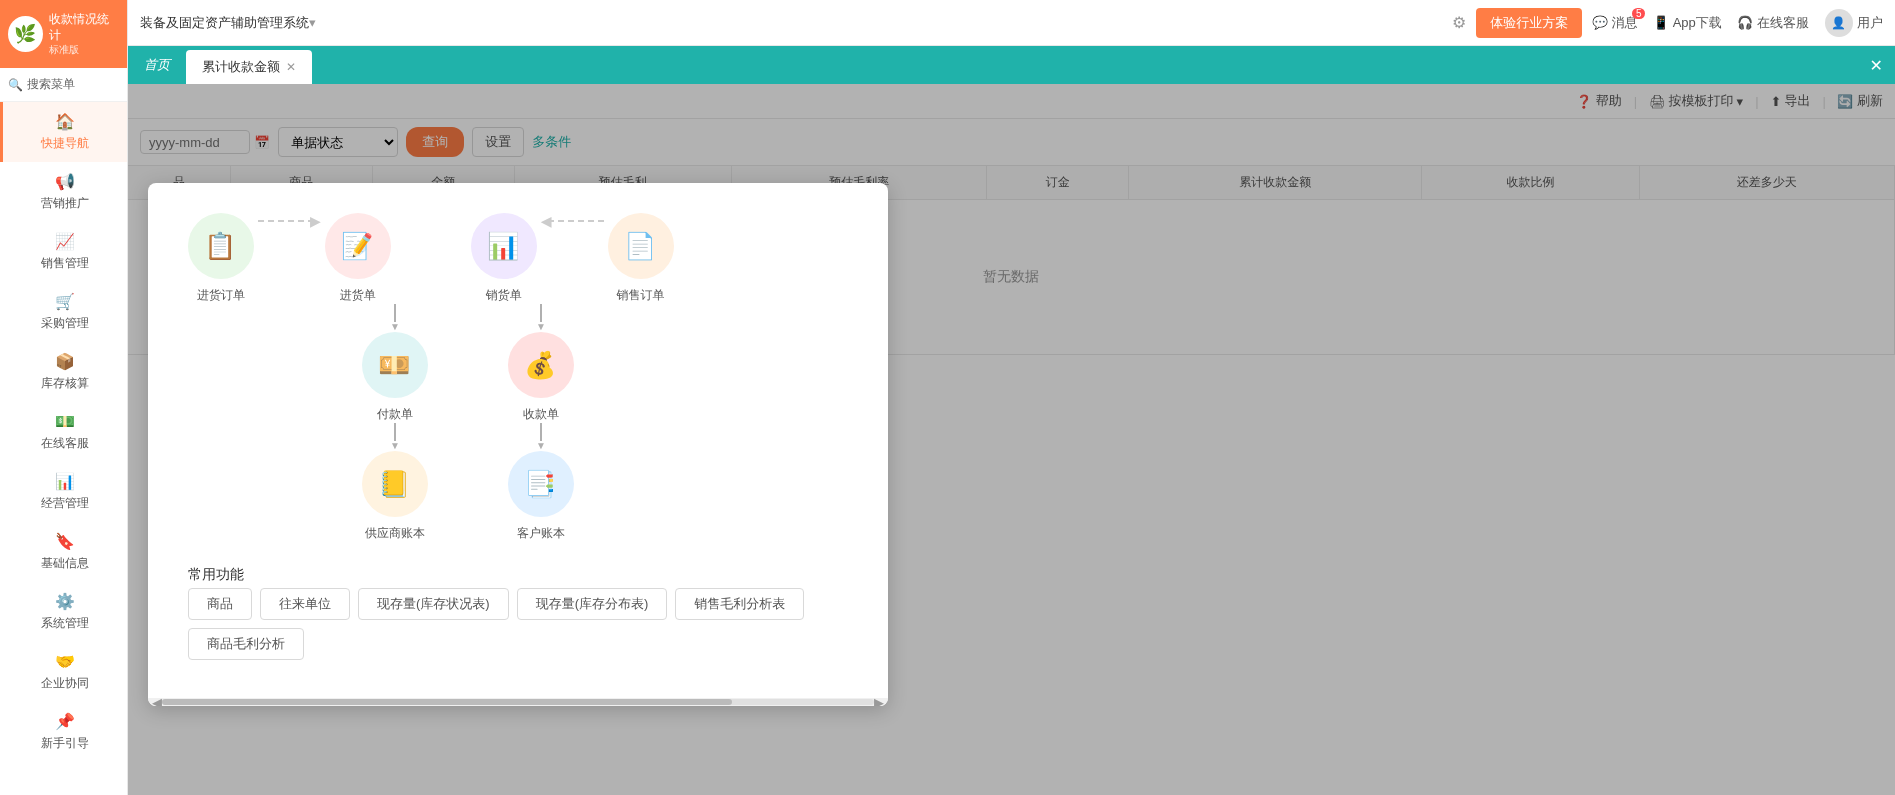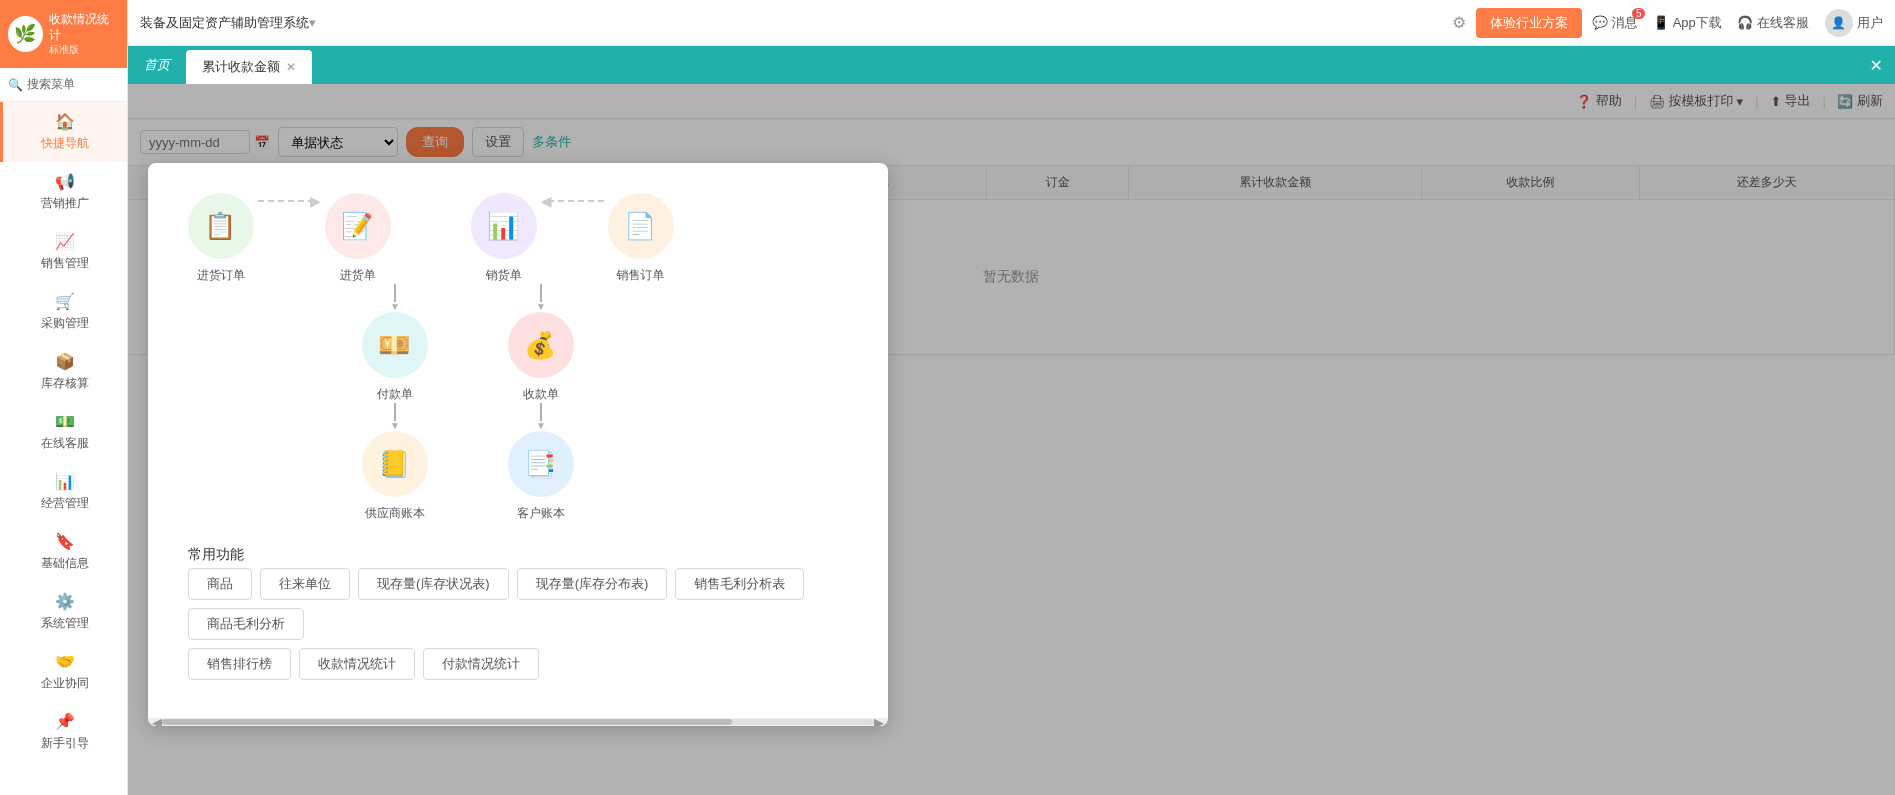--- a/index.html
+++ b/index.html
@@ -394,25 +394,20 @@
             <div class="common-section">
               <div class="common-title">常用功能</div>
               <div class="common-buttons">
                 <button class="common-btn">商品</button>
                 <button class="common-btn">往来单位</button>
                 <button class="common-btn">现存量(库存状况表)</button>
                 <button class="common-btn">现存量(库存分布表)</button>
                 <button class="common-btn">销售毛利分析表</button>
                 <button class="common-btn">商品毛利分析</button>
               </div>
-              <div class="common-buttons">
-                <button class="common-btn">销售排行榜</button>
-                <button class="common-btn">收款情况统计</button>
-                <button class="common-btn">付款情况统计</button>
-              </div>
             </div>
           </div>
 
           <div class="popup-scrollbar">
             <span class="popup-nav-arrow">◀</span>
             <div class="popup-scrollbar-track">
               <div class="popup-scrollbar-thumb"></div>
             </div>
             <span class="popup-nav-arrow">▶</span>
           </div>

